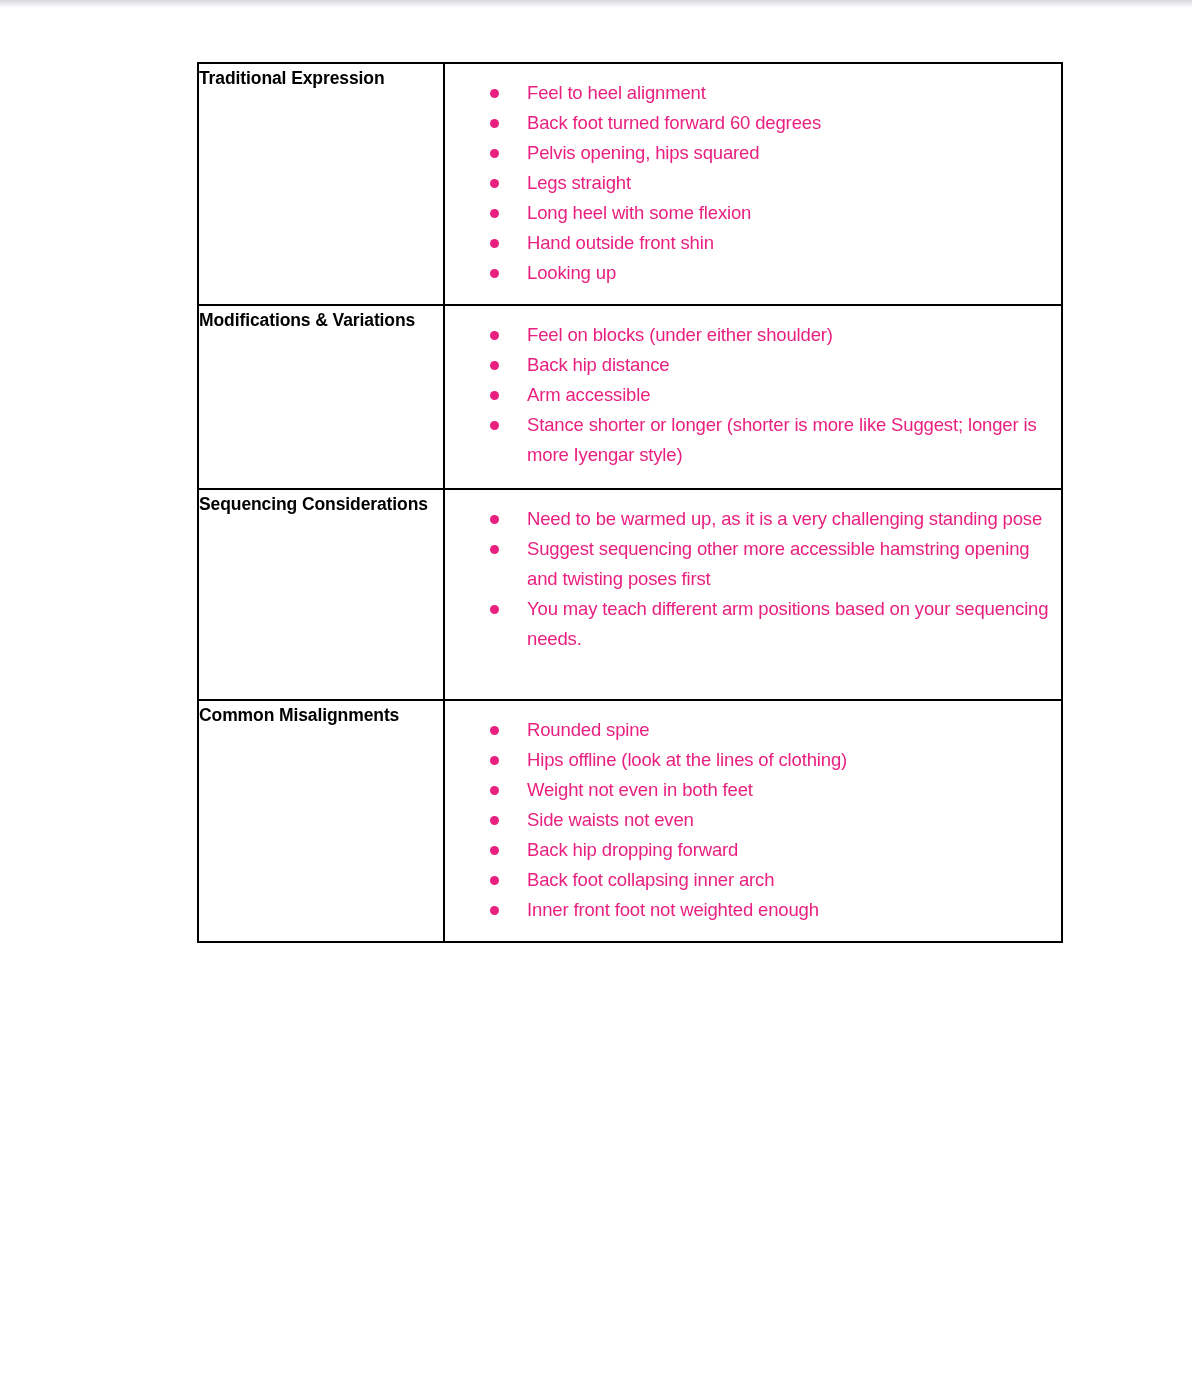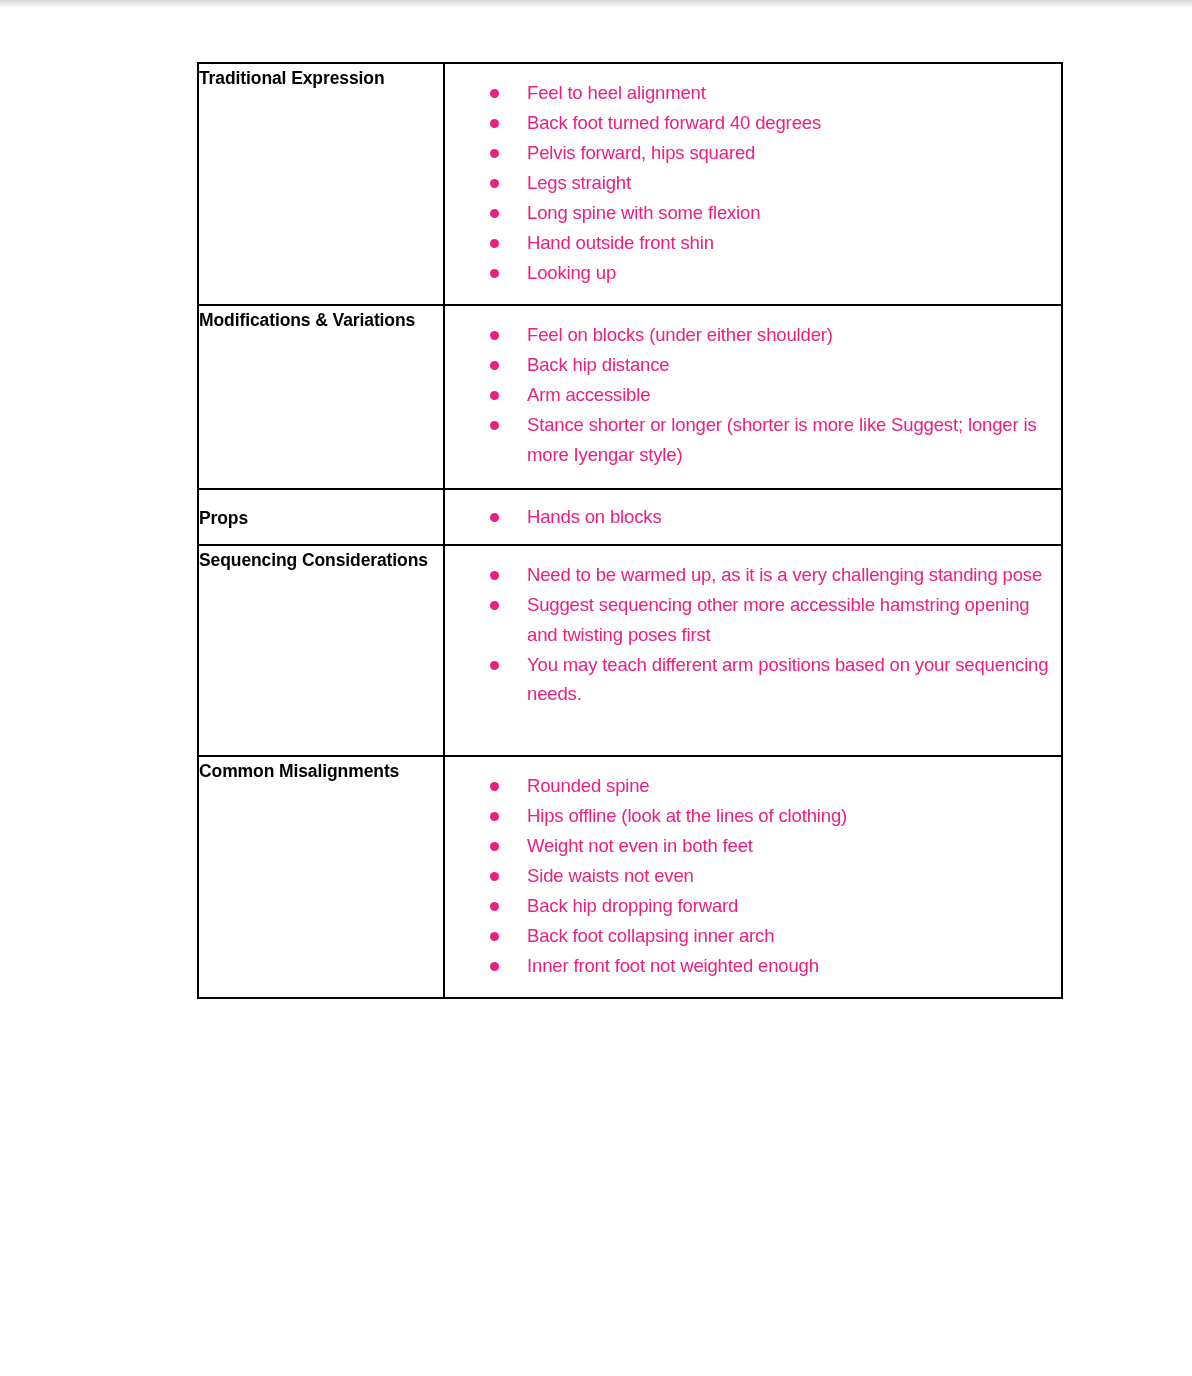--- a/index.html
+++ b/index.html
@@ -111,54 +111,44 @@
     </colgroup>
     <tbody>
 
       <tr class="row-traditional">
         <td class="label-cell">
           <div class="label-text">Traditional Expression</div>
         </td>
         <td class="content-cell">
           <ul class="bullets">
             <li><span class="dot"></span><span>Feel to heel alignment</span></li>
-            <li><span class="dot"></span><span>Back foot turned forward 40 degrees</span></li>
-            <li><span class="dot"></span><span>Pelvis forward, hips squared</span></li>
+            <li><span class="dot"></span><span>Back foot turned forward 60 degrees</span></li>
+            <li><span class="dot"></span><span>Pelvis opening, hips squared</span></li>
             <li><span class="dot"></span><span>Legs straight</span></li>
-            <li><span class="dot"></span><span>Long spine with some flexion</span></li>
+            <li><span class="dot"></span><span>Long heel with some flexion</span></li>
             <li><span class="dot"></span><span>Hand outside front shin</span></li>
             <li><span class="dot"></span><span>Looking up</span></li>
           </ul>
         </td>
       </tr>
 
       <tr class="row-mods">
         <td class="label-cell">
           <div class="label-text">Modifications &amp; Variations</div>
         </td>
         <td class="content-cell">
           <ul class="bullets">
             <li><span class="dot"></span><span>Feel on blocks (under either shoulder)</span></li>
             <li><span class="dot"></span><span>Back hip distance</span></li>
             <li><span class="dot"></span><span>Arm accessible</span></li>
             <li><span class="dot"></span><span>Stance shorter or longer (shorter is more like Suggest; longer is more Iyengar style)</span></li>
           </ul>
         </td>
       </tr>
 
-      <tr class="row-props">
-        <td class="label-cell">
-          <div class="label-text">Props</div>
-        </td>
-        <td class="content-cell">
-          <ul class="bullets">
-            <li><span class="dot"></span><span>Hands on blocks</span></li>
-          </ul>
-        </td>
-      </tr>
 
       <tr class="row-seq">
         <td class="label-cell">
           <div class="label-text">Sequencing Considerations</div>
         </td>
         <td class="content-cell">
           <ul class="bullets">
             <li><span class="dot"></span><span>Need to be warmed up, as it is a very challenging standing pose</span></li>
             <li><span class="dot"></span><span>Suggest sequencing other more accessible hamstring opening and twisting poses first</span></li>
             <li><span class="dot"></span><span>You may teach different arm positions based on your sequencing needs.</span></li>

